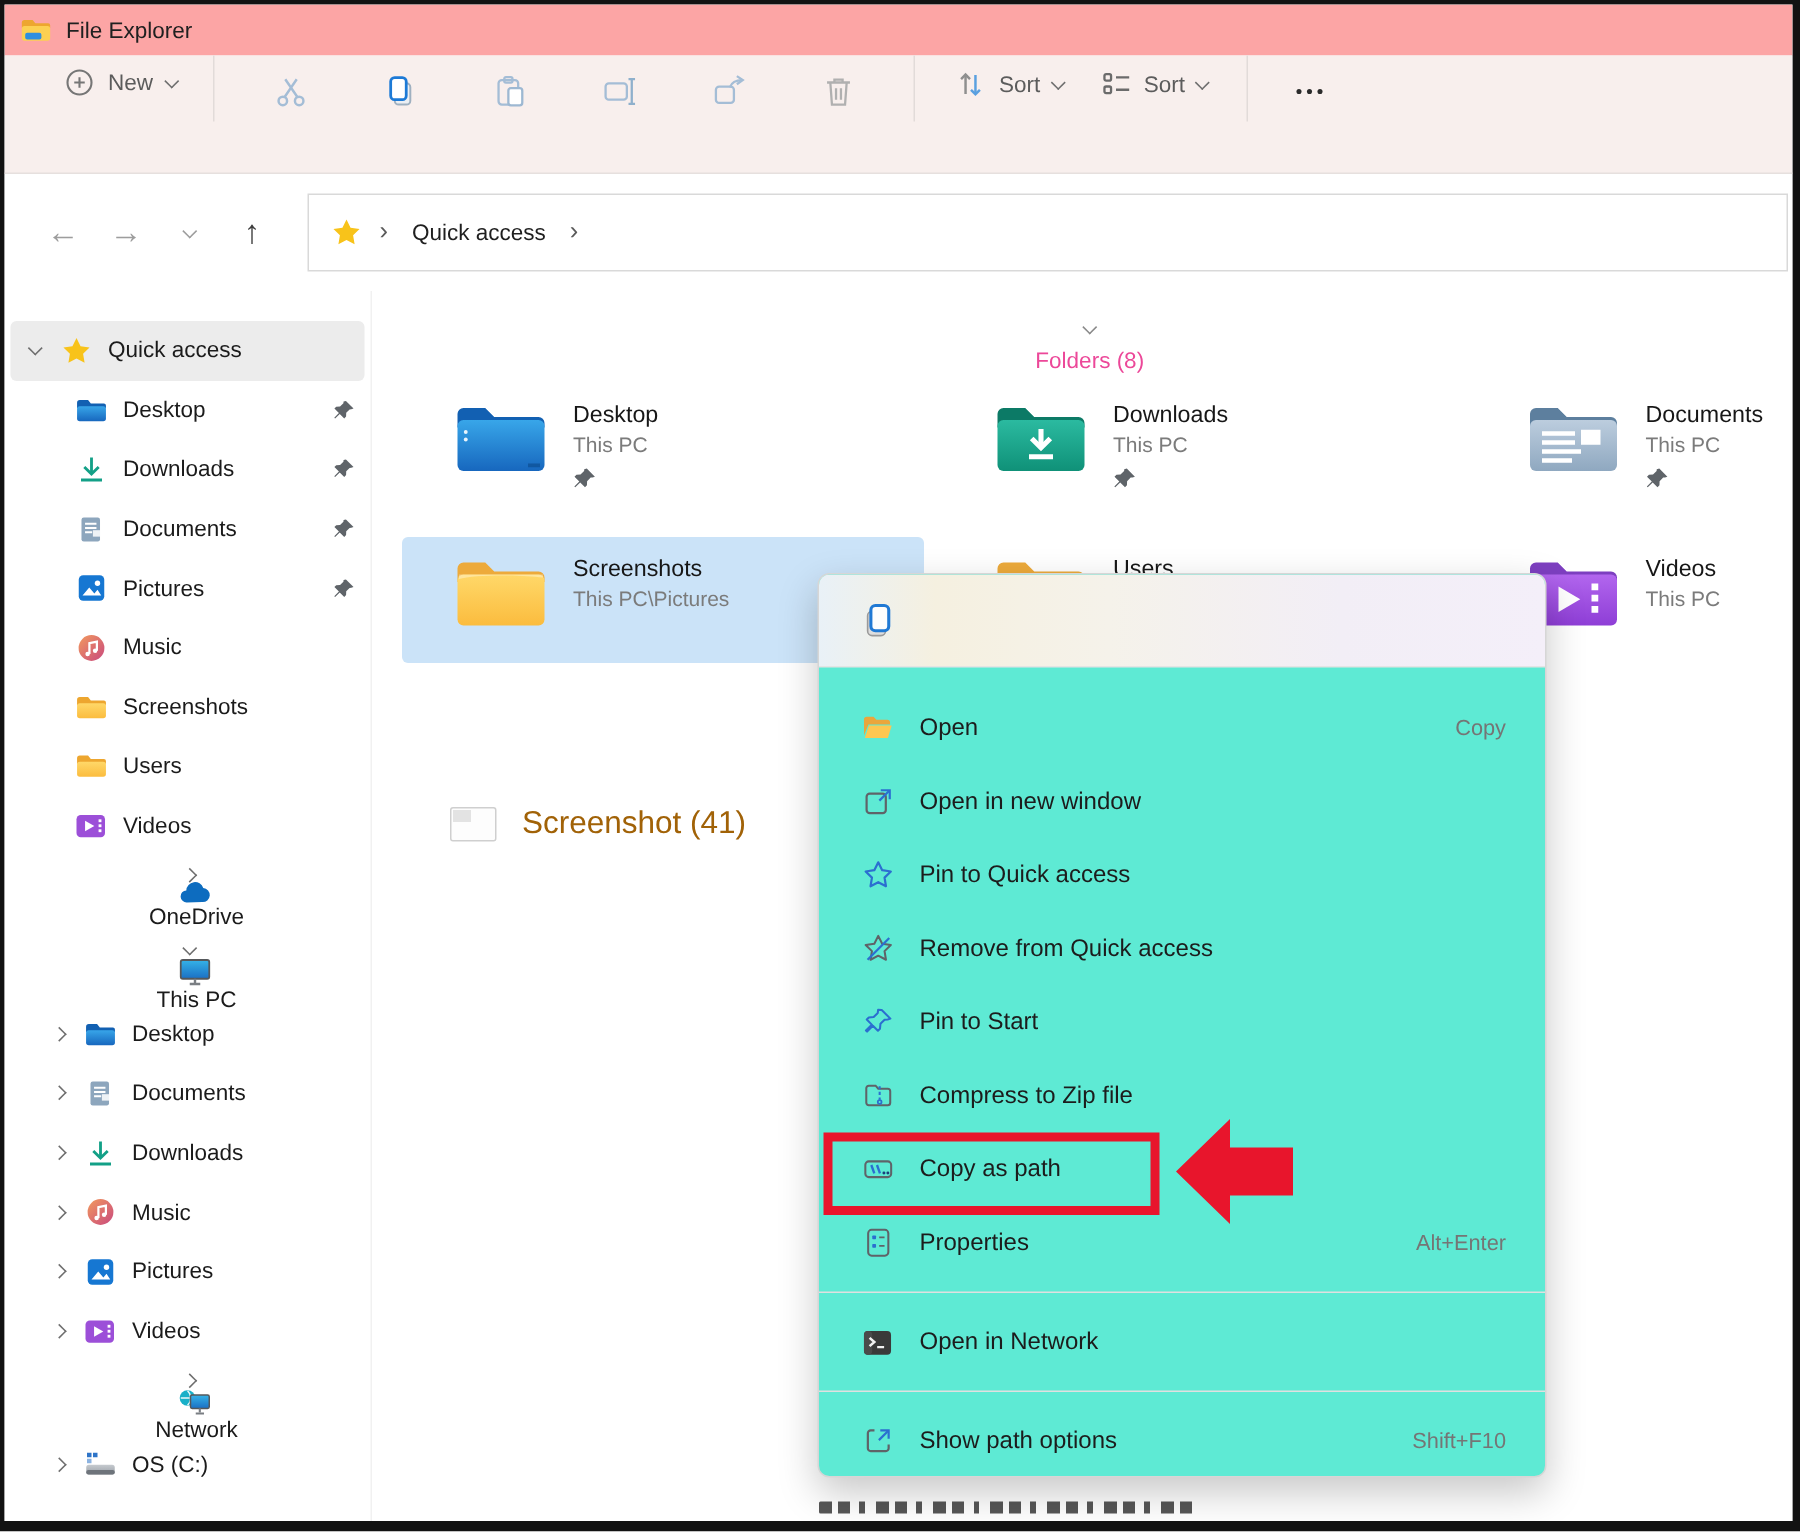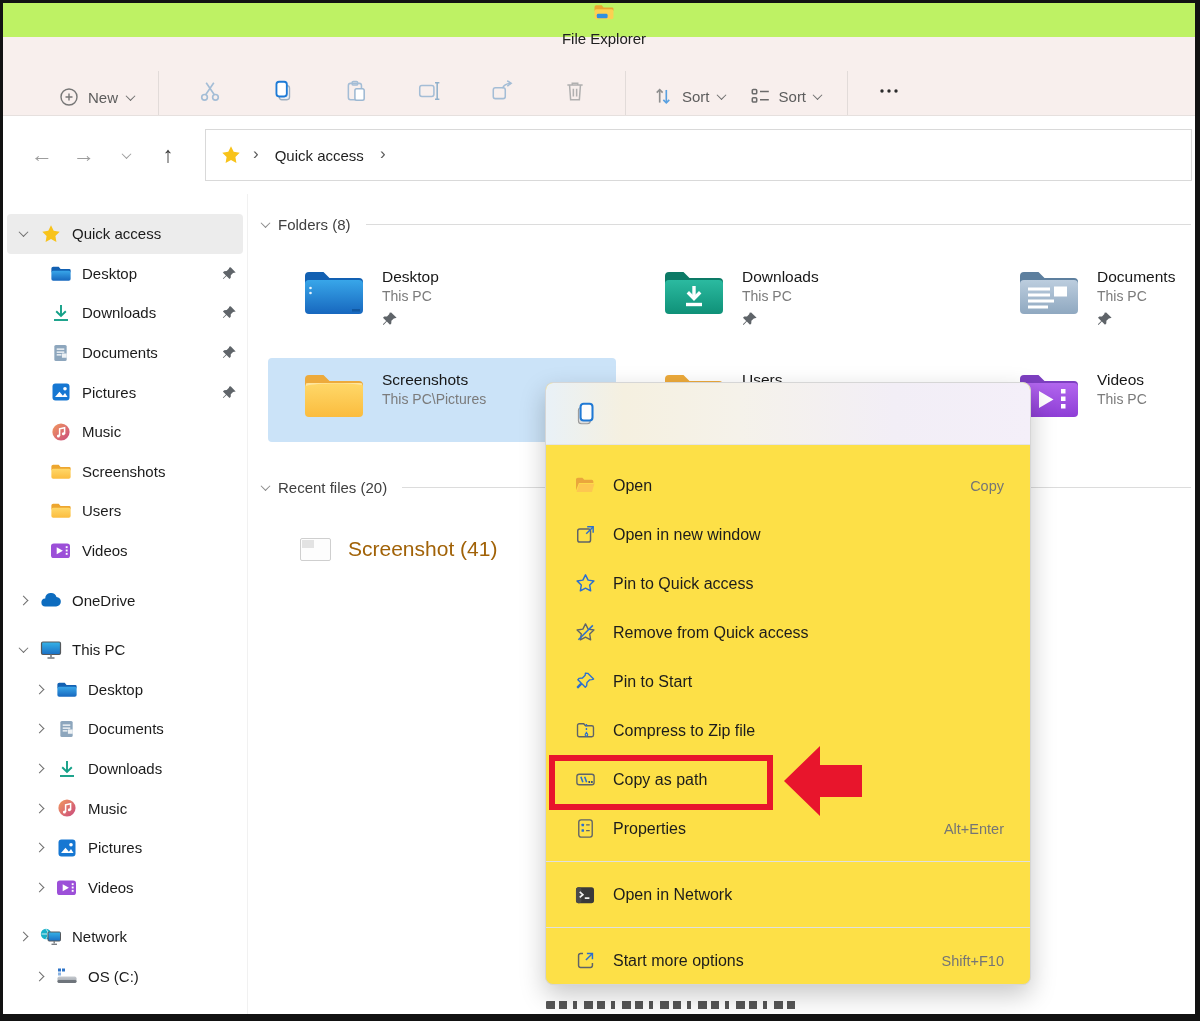--- a/index.html
+++ b/index.html
@@ -6,23 +6,23 @@
   html,body { background:#fff; }
   body { font-family:"Liberation Sans","DejaVu Sans",sans-serif; -webkit-font-smoothing:antialiased; }
 
   .window{
     position:relative; width:1200px; height:1021px; background:#fff;
     border-style:solid; border-color:#121212; border-width:3px 5px 7px 3px;
     overflow:hidden;
   }
 
   
-  .titlebar{ height:34px; background:#bef264; display:flex; align-items:center; padding-left:10px; gap:9px;flex-direction:column; }
+  .titlebar{ height:34px; background:#fca5a5; display:flex; align-items:center; padding-left:10px; gap:9px; }
   .titlebar .app-title{ font-size:15px; color:#202020; }
-  .toolbar{ height:79px; background:#f8efed; display:flex; align-items:flex-end; padding-left:46px; border-bottom:1px solid #e6e0de; }
+  .toolbar{ height:79px; background:#f8efed; display:flex; align-items:flex-start; padding-left:30px; border-bottom:1px solid #e6e0de; }
   .tb-new{ display:flex; align-items:center; gap:9px; padding:8px 10px; border-radius:5px; }
   .tb-new .lbl{ font-size:15px; color:#5c5c5c; }
   .tb-div{ width:1px; height:44px; background:#e2dbd9; margin:0 14px; }
   .tb-btn{ width:73px; display:flex; justify-content:center; align-items:center; height:48px; border-radius:5px; }
   .tb-drop{ display:flex; align-items:center; gap:8px; padding:8px 12px; border-radius:5px; }
   .tb-drop .lbl{ font-size:15px; color:#5c5c5c; }
   .chev{ width:7px; height:7px; border-right:1.4px solid #6e6e6e; border-bottom:1.4px solid #6e6e6e; display:inline-block; }
   .chev.down{ transform:rotate(45deg) translate(-1px,-1px); }
   .chev.right{ transform:rotate(-45deg); }
 
@@ -41,38 +41,38 @@
 
   .side-row{ display:flex; align-items:center; height:39.6px; padding:0 10px 0 12px; font-size:15px; color:#1b1b1b; }
   .side-row .cvbox{ width:16px; display:flex; justify-content:center; }
   .side-row .ic{ width:23px; display:flex; justify-content:center; margin-left:8px; }
   .side-row .lb{ margin-left:10px; white-space:nowrap; }
   .side-row .pin{ margin-left:auto; }
   .side-row.selected{ background:#ececec; border-radius:4px; margin:0 4px; padding-left:8px; }
   .side-row.child{ padding-left:46px; }
   .side-row.child .ic{ margin-left:0; }
   .side-row.pcchild{ padding-left:28px; }
-  .side-row.grp{ margin-top:10px; }
+  .side-row.grp{ margin-top:10px;flex-direction:column; }
 
   
-  .sect-head{ position:absolute; display:flex; align-items:center; gap:9px; font-size:15px; color:#404040; }
+  .sect-head{ position:absolute; display:flex; align-items:center; gap:9px; font-size:15px; color:#ec4899;flex-direction:column; }
   .sect-head .rule{ flex:1; height:1px; background:#dcdcdc; margin-left:6px; }
   .tile{ position:absolute; width:348px; height:84px; display:flex; padding:10px 0 0 34px; border-radius:4px; }
   .tile.selected{ background:#cbe3f8; }
   .tile .txt{ margin-left:16px; padding-top:1px; }
   .tile .nm{ font-size:15.5px; color:#171717; line-height:21px; }
   .tile .loc{ font-size:14px; color:#7b7b7b; line-height:19px; }
   .tile .tpin{ margin-top:5px; }
   .recent-item{ position:absolute; display:flex; align-items:center; gap:17px; height:36px; }
   .recent-item .nm{ font-size:21px; color:#a16207; }
   .thumb{ width:31px; height:23px; background:#fdfdfd; border:1px solid #cfcfcf; border-radius:2px; position:relative; }
   .thumb::before{ content:""; position:absolute; left:1px; top:1px; width:12px; height:8px; background:#e3e3e3; }
 
   
-  .cmenu{ position:absolute; left:542px; top:379px; width:486px; height:603px; background:#fde047;
+  .cmenu{ position:absolute; left:542px; top:379px; width:486px; height:603px; background:#5eead4;
     border:1px solid #d6d6d6; border-radius:8px; box-shadow:0 10px 26px rgba(0,0,0,.22); z-index:20; overflow:hidden; }
   .cmenu-head{ height:62px; border-bottom:1px solid #e4e4e4; display:flex; align-items:center; padding-left:27px;
     background:linear-gradient(90deg,#e9f1f7 0%,#f5f0e0 16%,#f5f2ea 40%,#f2eef6 72%,#f4eff9 100%); }
   .cmenu-items{ padding-top:16px; }
   .citem{ height:49px; display:flex; align-items:center; padding:0 26px 0 27px; }
   .citem .cic{ width:24px; display:flex; justify-content:center; }
   .citem .clb{ margin-left:16px; font-size:16px; color:#1c1c1c; }
   .citem .csc{ margin-left:auto; font-size:14.5px; color:#757575; }
   .cdiv{ height:1px; background:#e0e0e0; margin:8px 0; }
 
@@ -745,21 +745,21 @@
       <div class="cdiv"></div>
 
       <div class="citem">
         <span class="cic">
             <svg width="21" height="21" viewBox="0 0 20 20" fill="none">
               <path d="M7.6 3.4H5.2a1.8 1.8 0 00-1.8 1.8v9.6a1.8 1.8 0 001.8 1.8h9.6a1.8 1.8 0 001.8-1.8v-2.4" stroke="#5f6368" stroke-width="1.4"></path>
               <path d="M11.3 3.4h5.3v5.3" stroke="#2b6fd0" stroke-width="1.4"></path>
               <path d="M16.4 3.6l-6 6" stroke="#2b6fd0" stroke-width="1.4"></path>
             </svg>
           </span>
-        <span class="clb">Start more options</span>
+        <span class="clb">Show path options</span>
         <span class="csc">Shift+F10</span>
       </div>
 
     </div>
   </div>
 
   <div class="red-box"></div>
   <svg class="red-arrow" width="82" height="76" viewBox="0 0 82 76">
     <polygon points="2,38 38,3 38,22 80,22 80,54 38,54 38,73" fill="#e8152c"></polygon>
   </svg>

